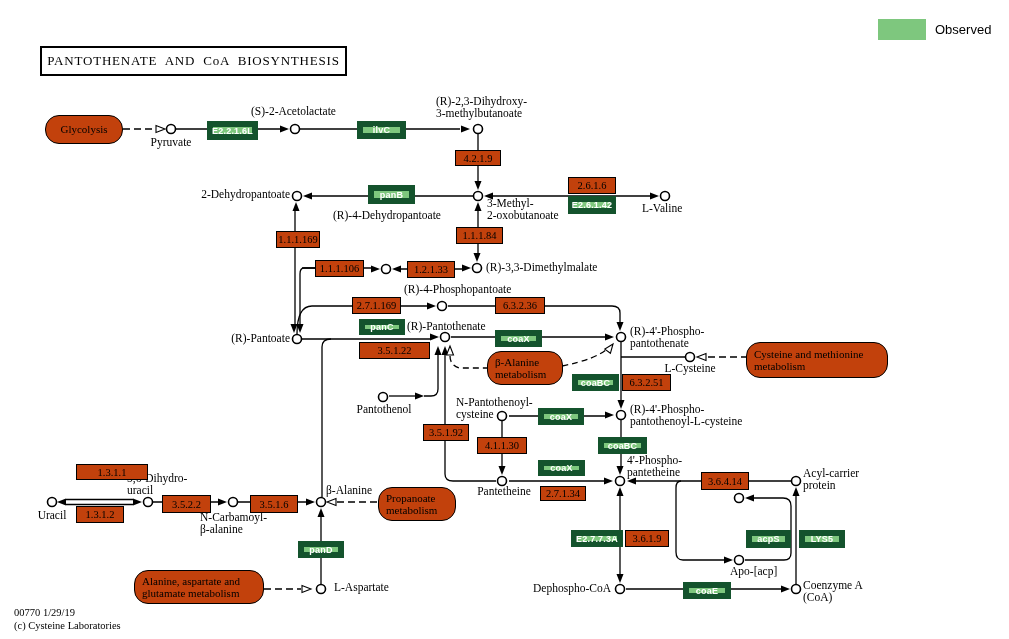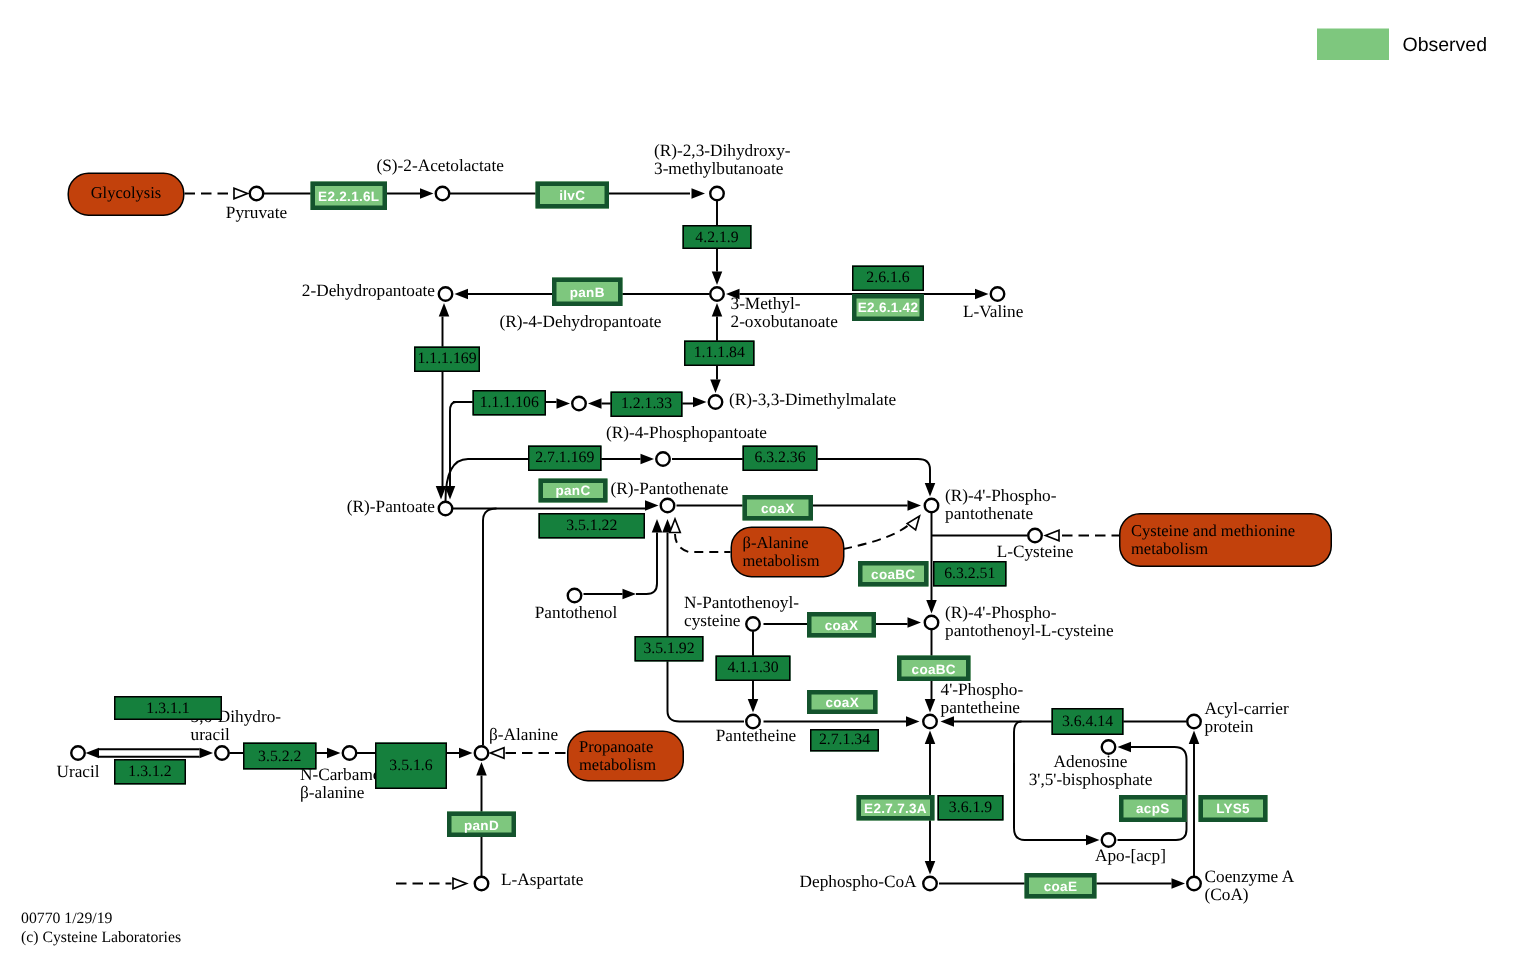--- a/index.html
+++ b/index.html
@@ -2,24 +2,24 @@
 <html><head>
 <meta charset="utf-8">
 <style>
   html,body{margin:0;padding:0;background:#fff;}
   #map{position:relative;width:1009px;height:639px;background:#fff;overflow:hidden;
        font-family:"Liberation Serif",serif;}
   #wires{position:absolute;left:0;top:0;z-index:1;}
   .lbl{position:absolute;font:11.5px "Liberation Serif",serif;color:#000;
        white-space:pre-line;line-height:1.04;z-index:2;}
   .lbl.c{text-align:center;} .lbl.r{text-align:right;}
-  .gbox{position:absolute;background:#7ec77e;border:3px solid #14532d;color:#fff;
+  .gbox{position:absolute;background:#7ec77e;border:6px solid #14532d;color:#fff;
         font:bold 9px "Liberation Sans",sans-serif;display:flex;align-items:center;
         justify-content:center;z-index:3;box-sizing:border-box;letter-spacing:.2px;}
-  .ebox{position:absolute;background:#15803d;border:1px solid #000;color:#000;
+  .ebox{position:absolute;background:#c2410c;border:1px solid #000;color:#000;
         font:10.5px "Liberation Serif",serif;display:flex;align-items:center;
         justify-content:center;z-index:3;box-sizing:border-box;}
   .rbox{position:absolute;background:#c2410c;border:1.4px solid #000;border-radius:14px;
         font:11px "Liberation Serif",serif;color:#000;display:flex;align-items:center;
         z-index:3;padding:1px 7px;line-height:1.12;white-space:pre-line;box-sizing:border-box;}
   .titlebox{position:absolute;left:40px;top:46px;width:303px;height:26px;border:2px solid #000;
         display:flex;align-items:center;justify-content:center;
         font:13px "Liberation Serif",serif;letter-spacing:.8px;white-space:pre;z-index:3;}
   .legend-swatch{position:absolute;left:878px;top:19px;width:48px;height:21px;
         background:#7ec77e;z-index:3;}
@@ -151,32 +151,35 @@
       <circle cx="620" cy="589" r="4.5"></circle>
       <circle cx="796" cy="589" r="4.5"></circle>
       <circle cx="52" cy="502" r="4.5"></circle>
       <circle cx="148" cy="502" r="4.5"></circle>
       <circle cx="233" cy="502" r="4.5"></circle>
       <circle cx="321" cy="502" r="4.5"></circle>
       <circle cx="321" cy="589" r="4.5"></circle>
     </g>
   </svg>
 
+  <div class="titlebox">PANTOTHENATE  AND  CoA  BIOSYNTHESIS</div>
   <div class="legend-swatch"></div>
   <div class="legend-label">Observed</div>
   <div class="footer-line" style="top:607px">00770 1/29/19</div>
   <div class="footer-line" style="top:620px">(c) Cysteine Laboratories</div>
 
   <div class="rbox" style="left:45px;top:115px;width:78px;height:29px;justify-content:center">Glycolysis</div>
   <div class="rbox" style="left:487px;top:351px;width:76px;height:34px">β-Alanine
 metabolism</div>
   <div class="rbox" style="left:746px;top:342px;width:142px;height:36px">Cysteine and methionine
 metabolism</div>
   <div class="rbox" style="left:378px;top:487px;width:78px;height:34px">Propanoate
 metabolism</div>
+  <div class="rbox" style="left:134px;top:570px;width:130px;height:34px">Alanine, aspartate and
+glutamate metabolism</div>
 
   <div class="gbox" style="left:207px;top:121px;width:51px;height:19px">E2.2.1.6L</div>
   <div class="gbox" style="left:357px;top:121px;width:49px;height:18px">ilvC</div>
   <div class="gbox" style="left:568px;top:196px;width:48px;height:18px">E2.6.1.42</div>
   <div class="gbox" style="left:368px;top:185px;width:47px;height:19px">panB</div>
   <div class="gbox" style="left:359px;top:319px;width:46px;height:16px">panC</div>
   <div class="gbox" style="left:495px;top:330px;width:47px;height:17px">coaX</div>
   <div class="gbox" style="left:572px;top:374px;width:47px;height:17px">coaBC</div>
   <div class="gbox" style="left:538px;top:408px;width:46px;height:17px">coaX</div>
   <div class="gbox" style="left:598px;top:437px;width:49px;height:17px">coaBC</div>
@@ -198,21 +201,21 @@
   <div class="ebox" style="left:359px;top:342px;width:71px;height:17px">3.5.1.22</div>
   <div class="ebox" style="left:622px;top:374px;width:49px;height:17px">6.3.2.51</div>
   <div class="ebox" style="left:423px;top:424px;width:46px;height:17px">3.5.1.92</div>
   <div class="ebox" style="left:477px;top:437px;width:50px;height:17px">4.1.1.30</div>
   <div class="ebox" style="left:540px;top:486px;width:46px;height:15px">2.7.1.34</div>
   <div class="ebox" style="left:701px;top:472px;width:48px;height:18px">3.6.4.14</div>
   <div class="ebox" style="left:625px;top:530px;width:44px;height:17px">3.6.1.9</div>
   <div class="ebox" style="left:76px;top:464px;width:72px;height:16px">1.3.1.1</div>
   <div class="ebox" style="left:76px;top:506px;width:48px;height:17px">1.3.1.2</div>
   <div class="ebox" style="left:162px;top:495px;width:49px;height:18px">3.5.2.2</div>
-  <div class="ebox" style="left:250px;top:495px;width:48px;height:31px">3.5.1.6</div>
+  <div class="ebox" style="left:250px;top:495px;width:48px;height:18px">3.5.1.6</div>
 
   <div class="lbl c" style="left:140px;top:137px;width:62px">Pyruvate</div>
   <div class="lbl" style="left:251px;top:106px">(S)-2-Acetolactate</div>
   <div class="lbl" style="left:436px;top:96px">(R)-2,3-Dihydroxy-
 3-methylbutanoate</div>
   <div class="lbl r" style="left:190px;top:189px;width:100px">2-Dehydropantoate</div>
   <div class="lbl" style="left:487px;top:198px">3-Methyl-
 2-oxobutanoate</div>
   <div class="lbl" style="left:642px;top:203px">L-Valine</div>
   <div class="lbl" style="left:333px;top:210px">(R)-4-Dehydropantoate</div>
@@ -226,22 +229,20 @@
   <div class="lbl c" style="left:348px;top:404px;width:72px">Pantothenol</div>
   <div class="lbl" style="left:456px;top:397px">N-Pantothenoyl-
 cysteine</div>
   <div class="lbl" style="left:630px;top:404px">(R)-4'-Phospho-
 pantothenoyl-L-cysteine</div>
   <div class="lbl" style="left:627px;top:455px">4'-Phospho-
 pantetheine</div>
   <div class="lbl c" style="left:468px;top:486px;width:72px">Pantetheine</div>
   <div class="lbl" style="left:803px;top:468px">Acyl-carrier
 protein</div>
-  <div class="lbl c" style="left:668px;top:503px;width:118px">Adenosine
-3',5'-bisphosphate</div>
   <div class="lbl" style="left:730px;top:566px">Apo-[acp]</div>
   <div class="lbl r" style="left:530px;top:583px;width:81px">Dephospho-CoA</div>
   <div class="lbl" style="left:803px;top:580px">Coenzyme A
 (CoA)</div>
   <div class="lbl c" style="left:28px;top:510px;width:48px">Uracil</div>
   <div class="lbl" style="left:127px;top:473px">5,6-Dihydro-
 uracil</div>
   <div class="lbl" style="left:200px;top:512px">N-Carbamoyl-
 β-alanine</div>
   <div class="lbl" style="left:326px;top:485px">β-Alanine</div>

